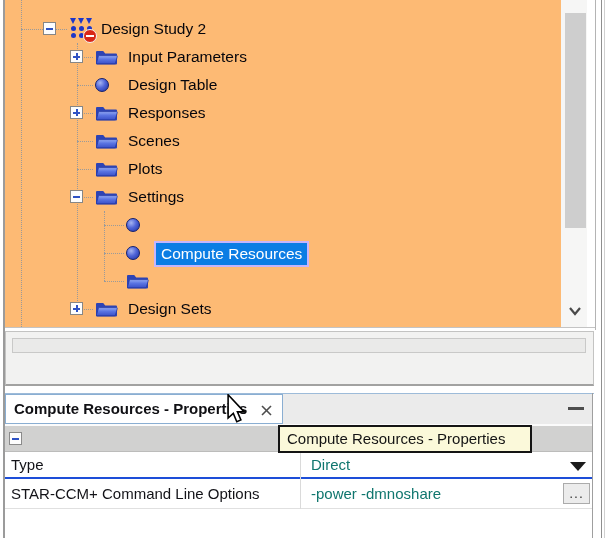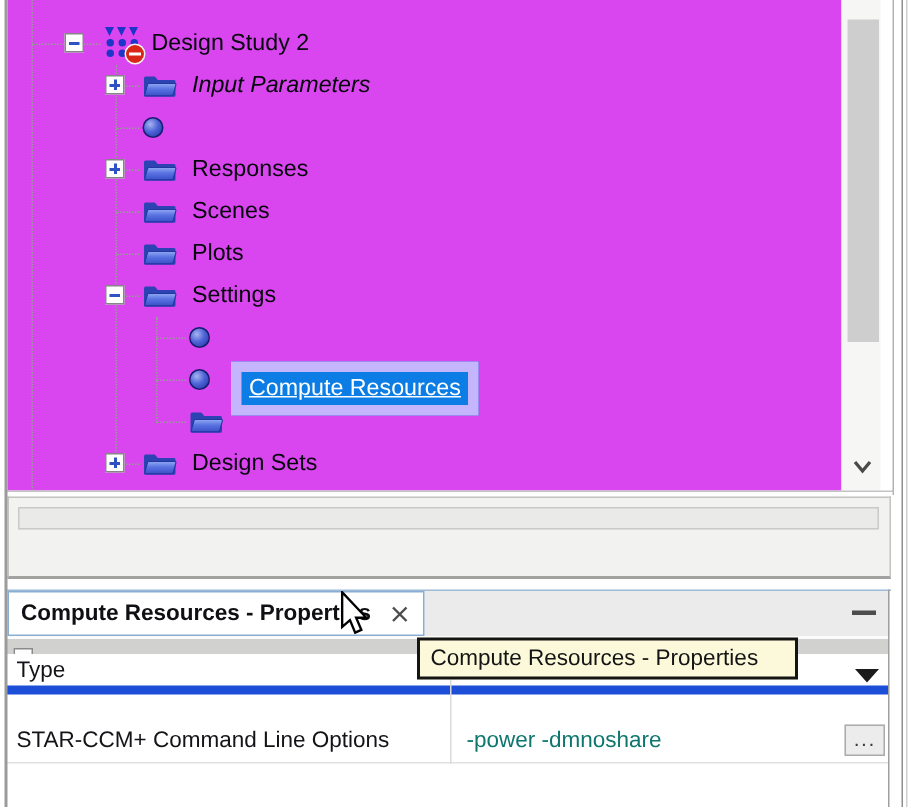--- a/index.html
+++ b/index.html
@@ -10,28 +10,28 @@
   .abs{position:absolute;}
 
   
   .line-left{left:3px;top:0;width:2px;height:538px;background:#9b9b9b;}
   .line-r1{left:595px;top:0;width:1px;height:330px;background:#b4b4b4;}
   .line-r2{left:601px;top:0;width:1px;height:538px;background:#8f8f8f;}
   .line-r3{left:604px;top:0;width:1px;height:538px;background:#d0d0d0;}
   .tree-bottom-sep{left:4px;top:327px;width:592px;height:1px;background:#c4c4c4;}
 
   
-  .tree-panel{left:5px;top:0;width:556px;height:327px;background:#d946ef;}
+  .tree-panel{left:5px;top:0;width:556px;height:327px;background:#fdba74;}
   .dot-v{position:absolute;width:0;border-left:1px dotted #9a9a9a;}
   .dot-h{position:absolute;height:0;border-top:1px dotted #9a9a9a;}
   .tree-row{position:absolute;left:0;width:556px;height:28px;}
   .tree-label{position:absolute;top:0;height:28px;line-height:28px;font-size:15.5px;
               padding:0 5px;white-space:nowrap;color:#06060c;}
   .tree-label.selected{top:2px;height:22px;line-height:22px;background:#0b7de4;
-              color:#ffffff;border:7px solid #c4b5fd;text-decoration:underline;}
+              color:#ffffff;border:2px solid #c4b5fd;}
   .expand-box{position:absolute;top:7px;width:13px;height:13px;background:#fdfdfd;
               border:1px solid #868686;box-sizing:border-box;}
   .expand-box::before{content:"";position:absolute;left:2px;right:2px;top:4.5px;height:2px;background:#2e52c4;}
   .expand-box.plus::after{content:"";position:absolute;top:2px;bottom:2px;left:4.5px;width:2px;background:#2e52c4;}
   .bullet{position:absolute;top:7px;width:14px;height:14px;border-radius:50%;box-sizing:border-box;
           background:radial-gradient(circle at 35% 32%, #a6b4f0 0%, #5065d8 45%, #1c2fa0 100%);
           border:1px solid #121f6e;}
   .folder-wrap{position:absolute;top:5px;width:23px;height:18px;}
   .ds-icon{position:absolute;top:3px;width:26px;height:23px;}
   .ds-tri{position:absolute;width:0;height:0;border-left:3.5px solid transparent;
@@ -65,21 +65,21 @@
   .props-right{left:592px;top:393px;width:1px;height:145px;background:#9f9f9f;}
 
   .props-header{left:4px;top:426px;width:588px;height:26px;background:#d1d1d0;
           border-bottom:1px solid #bcbcbb;box-sizing:border-box;}
   .collapse-box{position:absolute;left:5px;top:6px;width:13px;height:13px;background:#fdfdfd;
           border:1px solid #8a8a8a;box-sizing:border-box;}
   .collapse-box::before{content:"";position:absolute;left:2px;right:2px;top:4.5px;height:2px;background:#2e52c4;}
   .props-header-label{position:absolute;left:24px;top:0;height:25px;line-height:25px;font-size:15px;color:#16161c;}
 
   .prop-row{left:4px;width:588px;background:#ffffff;box-sizing:border-box;}
-  .prop-row1{top:436px;height:27px;border-bottom:6px solid #1d4ed8;}
+  .prop-row1{top:452px;height:27px;border-bottom:2px solid #1d4ed8;}
   .prop-row2{top:479px;height:30px;border-bottom:1px solid #e0e0e0;}
   .prop-name{position:absolute;left:7px;top:0;height:100%;display:flex;align-items:center;
           font-size:15px;color:#131318;white-space:nowrap;}
   .prop-value{position:absolute;left:302px;top:0;height:100%;display:flex;align-items:center;
           padding-left:5px;font-size:15px;color:#0f766e;white-space:nowrap;}
   .col-div{left:300px;top:452px;width:1px;height:57px;background:#dadada;}
   .dd-arrow{position:absolute;left:566px;top:10px;width:0;height:0;
           border-left:8px solid transparent;border-right:8px solid transparent;border-top:9px solid #1b1b1b;}
   .ellipsis-btn{position:absolute;left:559px;top:4px;width:27px;height:21px;background:#ececec;
           border:1px solid #ababab;box-sizing:border-box;text-align:center;}
@@ -127,25 +127,26 @@
           </span>
           <span class="tree-label" style="left: 91px;">Design Study 2</span>
         </div>
         <div class="tree-row" style="top: 43px;">
           <span class="dot-h" style="left: 72px; top: 14px; width: 16px;"></span>
           <span class="expand-box plus" style="left: 65px;"></span>
           <span class="folder-wrap" style="left: 90px;"><svg width="23" height="18" viewBox="0 0 23 18">
               <path d="M1 15.5 V4 a1 1 0 0 1 1 -1 h6.2 l2 2.4 H21 a1 1 0 0 1 1 1 v9.1 a1 1 0 0 1 -1 1 H2 a1 1 0 0 1 -1 -1 z" fill="#2d43b4"></path>
               <path d="M4.4 7.6 h17.1 a0.8 0.8 0 0 1 0.77 1.03 l-1.74 6.2 a1.3 1.3 0 0 1 -1.25 0.97 H2.2 a0.7 0.7 0 0 1 -0.67 -0.9 l1.8 -6.4 a1.1 1.1 0 0 1 1.07 -0.9 z" fill="url(#foldGrad)" stroke="#2336a0" stroke-width="0.7"></path>
             </svg></span>
-          <span class="tree-label" style="left: 118px; font-style: italic;">Input Parameters</span>
+          <span class="tree-label" style="left: 118px;">Input Parameters</span>
         </div>
         <div class="tree-row" style="top: 71px;">
           <span class="dot-h" style="left: 72px; top: 14px; width: 16px;"></span>
           <span class="bullet" style="left: 90px;"></span>
+          <span class="tree-label" style="left: 118px;">Design Table</span>
         </div>
         <div class="tree-row" style="top: 99px;">
           <span class="dot-h" style="left: 72px; top: 14px; width: 16px;"></span>
           <span class="expand-box plus" style="left: 65px;"></span>
           <span class="folder-wrap" style="left: 90px;"><svg width="23" height="18" viewBox="0 0 23 18">
               <path d="M1 15.5 V4 a1 1 0 0 1 1 -1 h6.2 l2 2.4 H21 a1 1 0 0 1 1 1 v9.1 a1 1 0 0 1 -1 1 H2 a1 1 0 0 1 -1 -1 z" fill="#2d43b4"></path>
               <path d="M4.4 7.6 h17.1 a0.8 0.8 0 0 1 0.77 1.03 l-1.74 6.2 a1.3 1.3 0 0 1 -1.25 0.97 H2.2 a0.7 0.7 0 0 1 -0.67 -0.9 l1.8 -6.4 a1.1 1.1 0 0 1 1.07 -0.9 z" fill="url(#foldGrad)" stroke="#2336a0" stroke-width="0.7"></path>
             </svg></span>
           <span class="tree-label" style="left: 118px;">Responses</span>
         </div>

